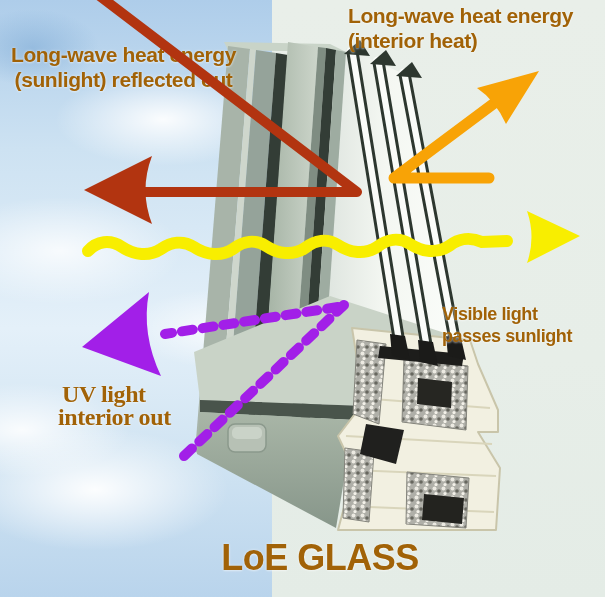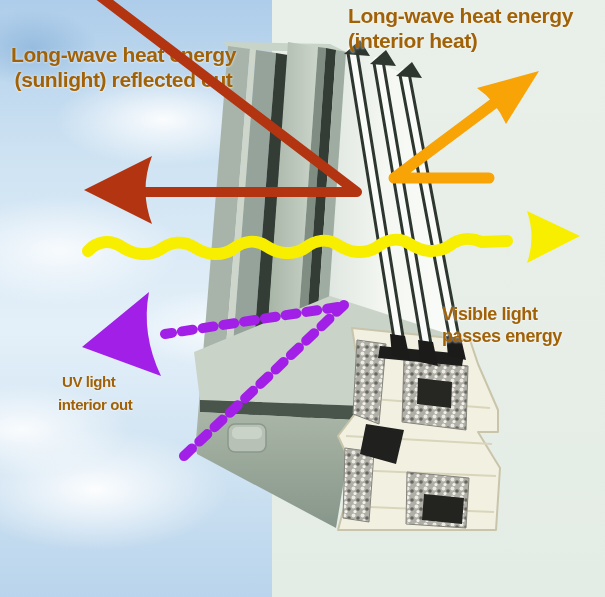--- a/index.html
+++ b/index.html
@@ -27,21 +27,21 @@
 
   
   .lbl {
     position:absolute; font-weight:700; color:#a16207;
     text-shadow:0 0 3px rgba(255,255,255,.55), 0 1px 2px rgba(255,255,255,.35);
   }
   #lbl-sunlight { left:0px;   top:42px;  width:247px; text-align:center; font-size:21px; line-height:25px; letter-spacing:-0.4px; }
   #lbl-interior { left:348px; top:4px;   font-size:21px; line-height:24.5px; letter-spacing:-0.4px; }
   #lbl-interior .ln3 { padding-left:3px; }
   #lbl-visible  { left:442px; top:259px; font-size:18px; line-height:22px; letter-spacing:-0.4px;margin-top:44px; }
-  #lbl-uv       { left:58px;  top:371px; font-size:15px; line-height:22.5px; letter-spacing:-0.4px; }
+  #lbl-uv       { left:58px;  top:383px; font-size:24px; line-height:22.5px; letter-spacing:-0.4px;font-family:Liberation Serif, serif; }
   #lbl-uv .ln1  { padding-left:4px; }
   #caption      { left:178px; top:537px; width:284px; text-align:center; font-size:36px; letter-spacing:-0.5px; }
 </style>
 </head>
 <body>
 
 <div id="stage">
 
   <div id="sky"></div>
   <div id="interior"></div>
@@ -135,28 +135,29 @@
     <div class="ln2">(sunlight) reflected out</div>
   </div>
 
   <div class="lbl" id="lbl-interior">
     <div class="ln1">Long-wave heat energy</div>
     <div class="ln2">(interior heat)</div>
   </div>
 
   <div class="lbl" id="lbl-visible">
     <div class="ln1">Visible light</div>
-    <div class="ln2">passes energy</div>
+    <div class="ln2">passes sunlight</div>
   </div>
 
   <div class="lbl" id="lbl-uv">
     <div class="ln1">UV light</div>
     <div class="ln2">interior out</div>
   </div>
 
+  <div class="lbl" id="caption">LoE GLASS</div>
 
   <svg class="layer" width="605" height="597" viewBox="0 0 605 597">
 
     <g>
       <polyline points="97,-6 357,192 142,192" fill="none" stroke-width="10" stroke-linejoin="round" stroke-linecap="butt" stroke="#b23410"></polyline>
       <path d="M 84 190 L 152 156 Q 139 190 152 224 Z" fill="#b23410"></path>
     </g>
 
     <g>
       <polyline points="489,178 394,178 516,87" fill="none" stroke-width="11" stroke-linejoin="round" stroke-linecap="round" stroke="#f8a306"></polyline>

